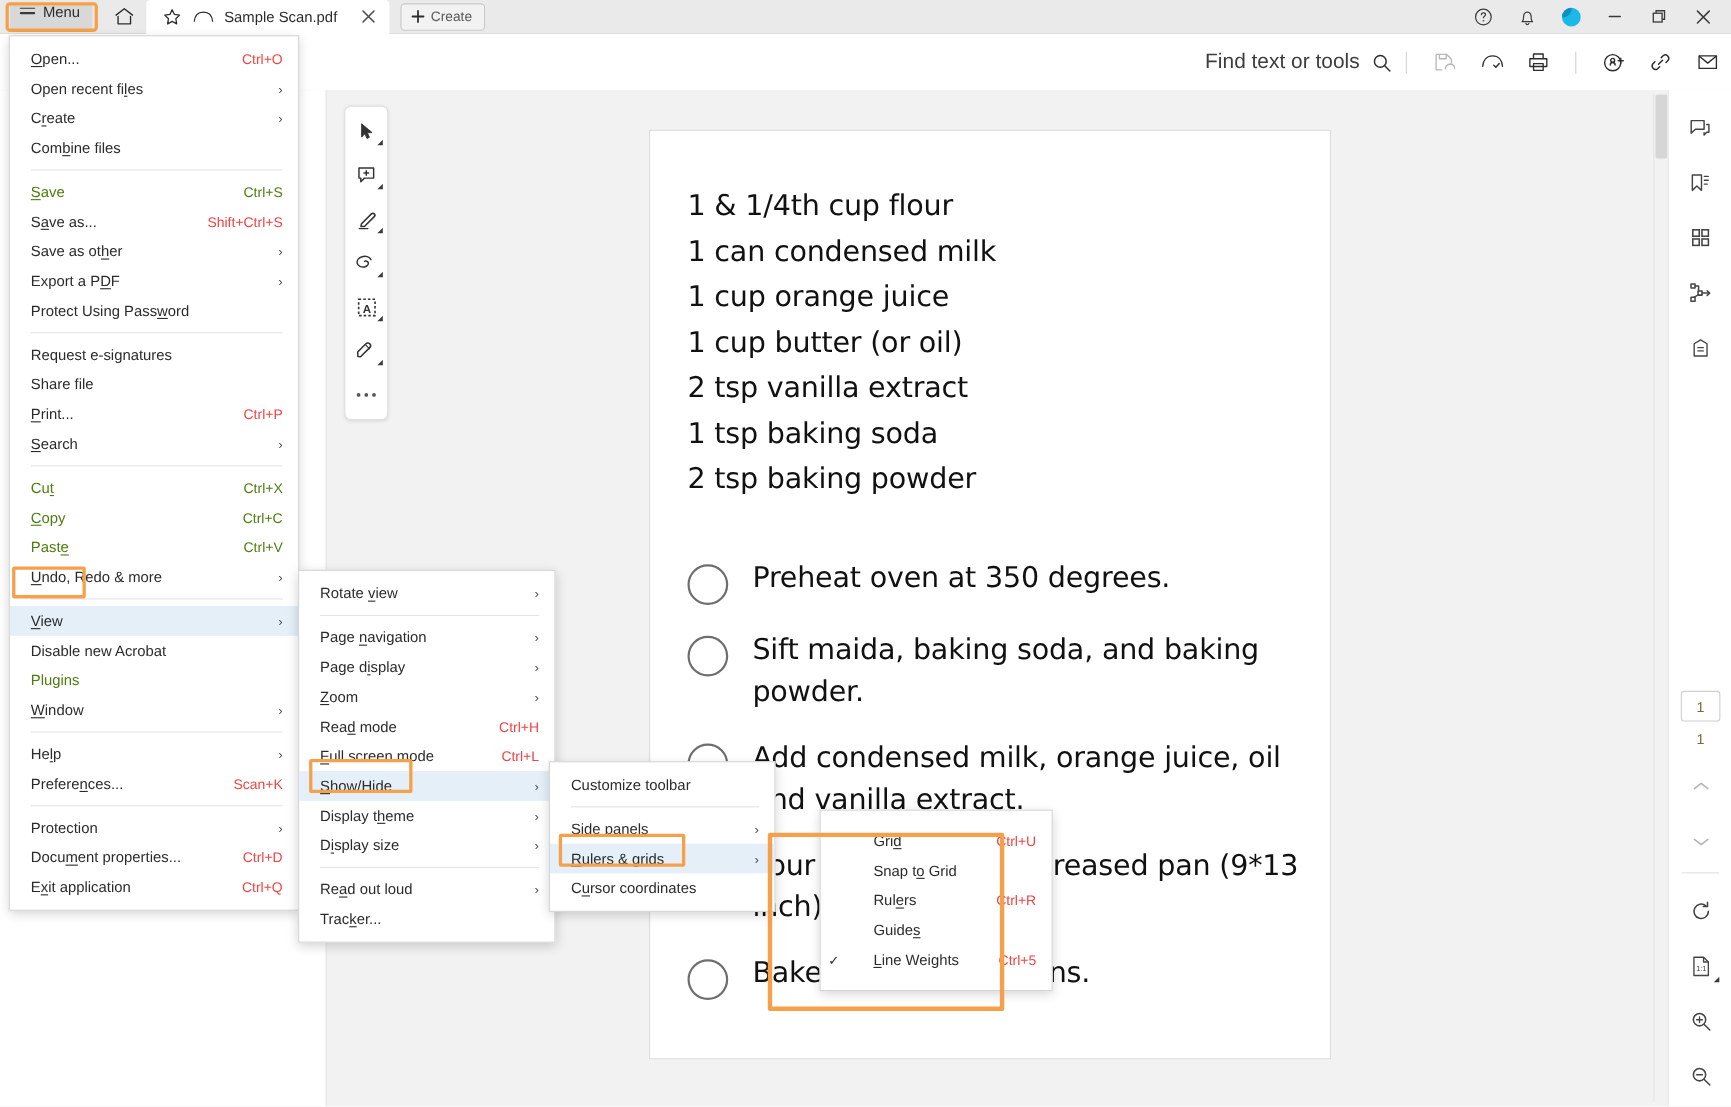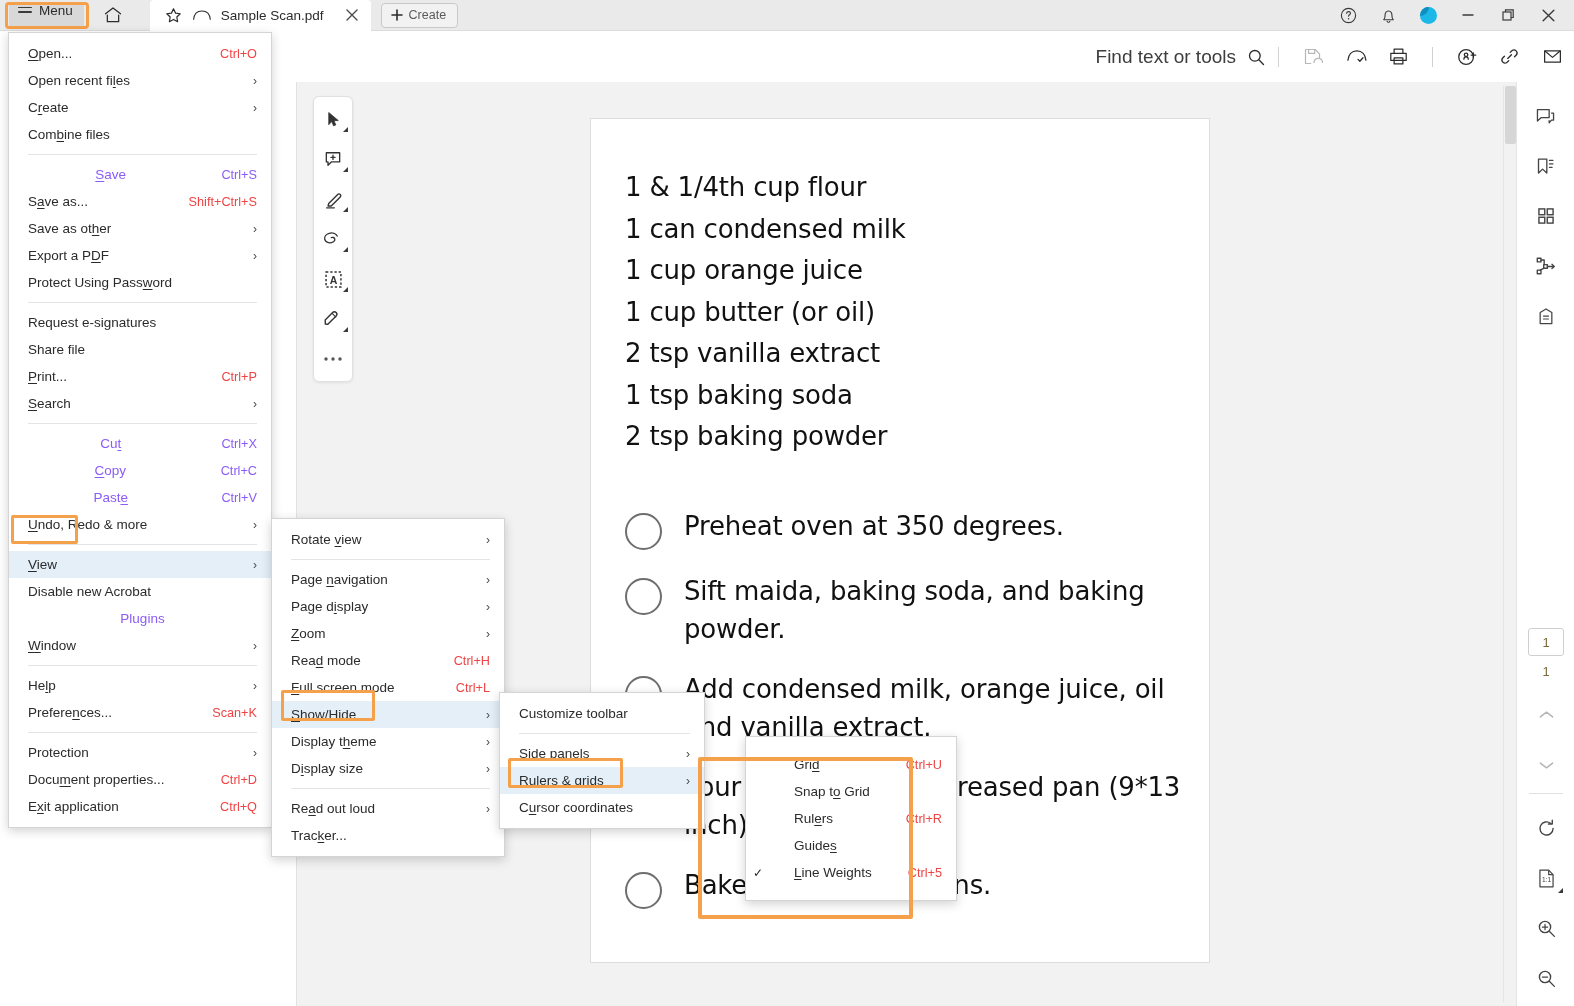--- a/index.html
+++ b/index.html
@@ -55,21 +55,21 @@
     border-radius: 4px;
     box-sizing: border-box;
     pointer-events: none;
   }
   .tb-icon {
     display:flex; align-items:center; justify-content:center;
     cursor: default;
   }
   #home-btn { width: 34px; height: 31px; margin-left: 12px;}
   .tab {
-    margin-left: 20px;
+    margin-left: 3px;
     height: 31px;
     background: #ffffff;
     display: flex;
     align-items: center;
     gap: 9px;
     padding: 0 12px 0 14px;
     box-sizing: border-box;
     font-size: 13.5px;
     color: #2c2c2c;
     border-radius: 4px 4px 0 0;
@@ -297,21 +297,21 @@
     align-items: center;
     height: 27px;
     padding: 0 14px 0 19px;
     white-space: nowrap;
     cursor: default;
     position: relative;
   }
   .mi .lbl { flex: 1 1 auto; }
   .mi .acc { color: #ef4444; font-size: 12.7px; margin-left: 28px;}
   .mi .arrow { color: #4a4a4a; font-size: 12px; margin-left: 28px; }
-  .mi.disabled, .mi.disabled .acc { color: #8b5cf6; text-align: center; }
+  .mi.disabled, .mi.disabled .acc { color: #4d7c0f; }
   .mi.sel { background: #e4eff8; }
   .msep { height: 1px; background: #e4e4e4; margin: 6px 14px 6px 19px; }
   .mnem { text-decoration: underline; text-underline-offset: 2px; }
   .check {
     position: absolute; left: 7px; top: 50%; transform: translateY(-50%);
     font-size: 12px; color: #2b2b2b;
   }
 
   #mainmenu { left: 8px; top: 32px; width: 264px; }
   #viewmenu { left: 271px; top: 518px; width: 234px; }

